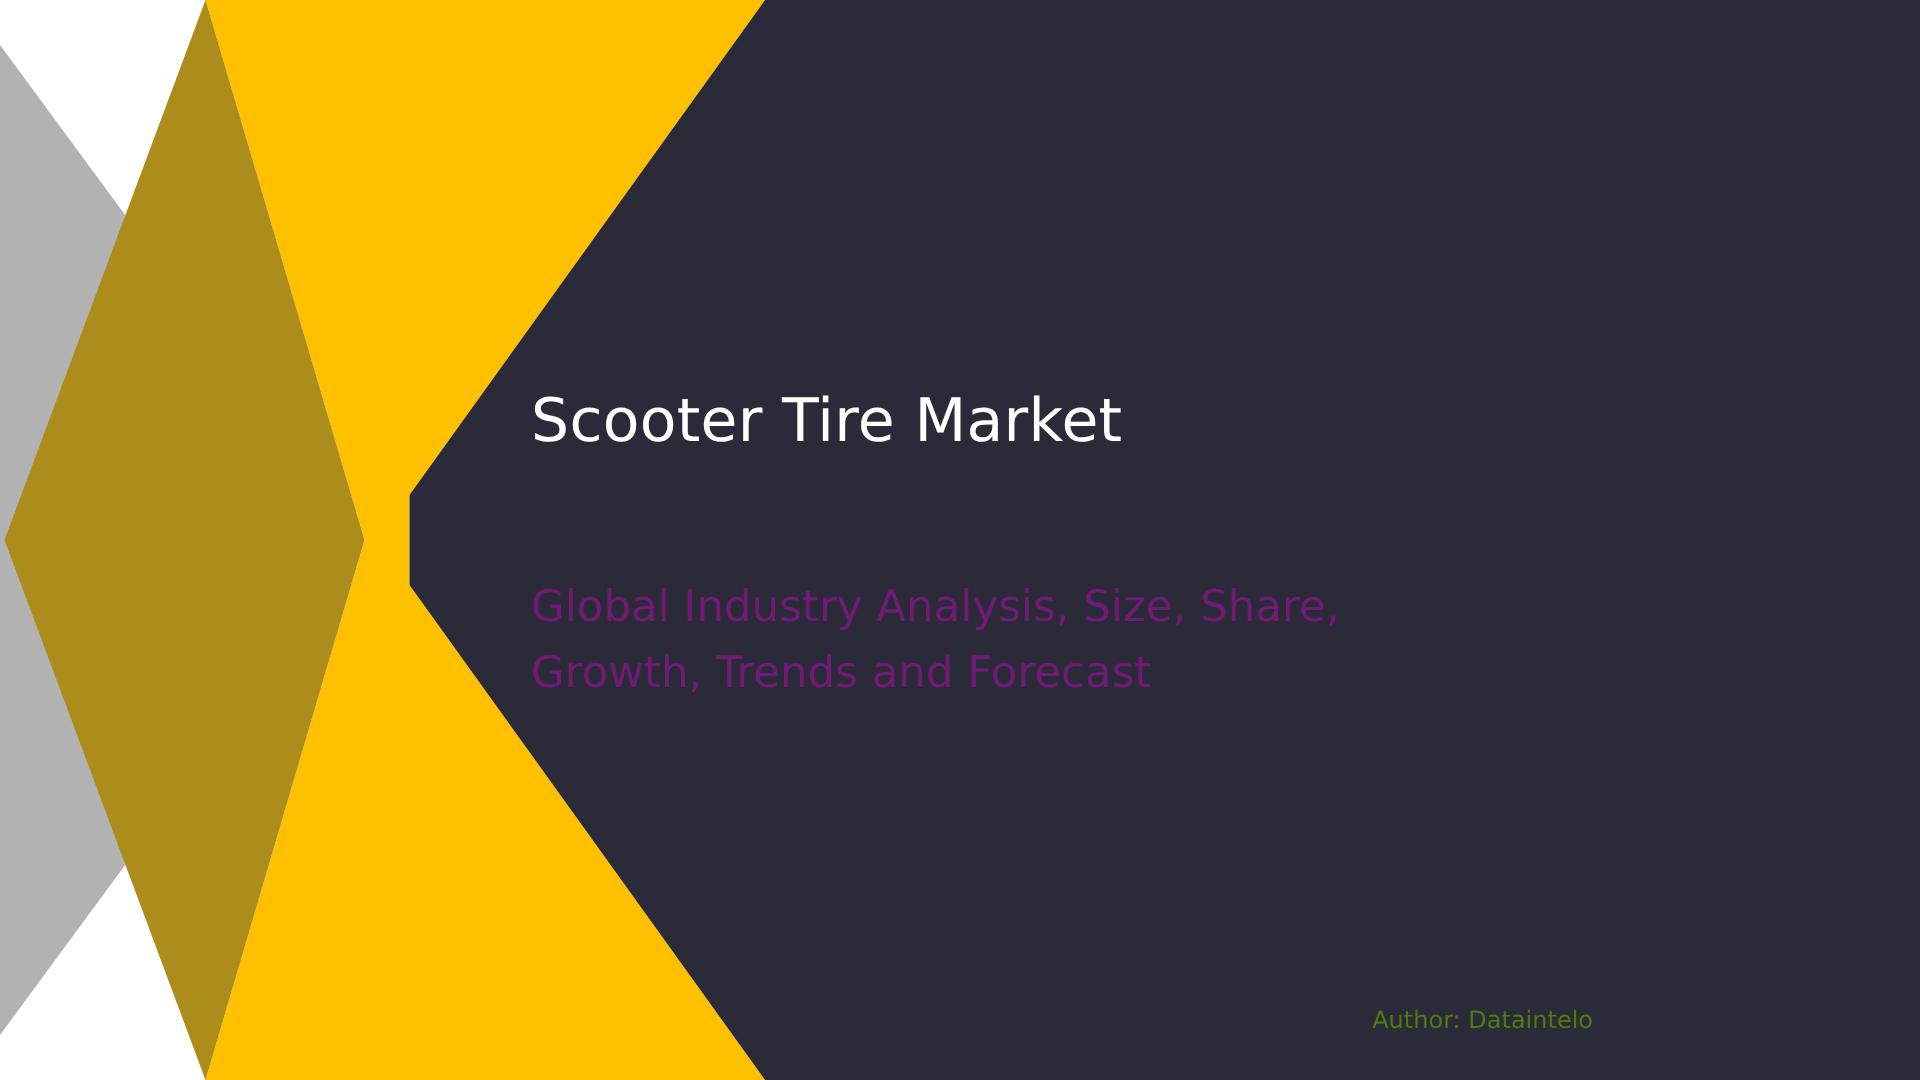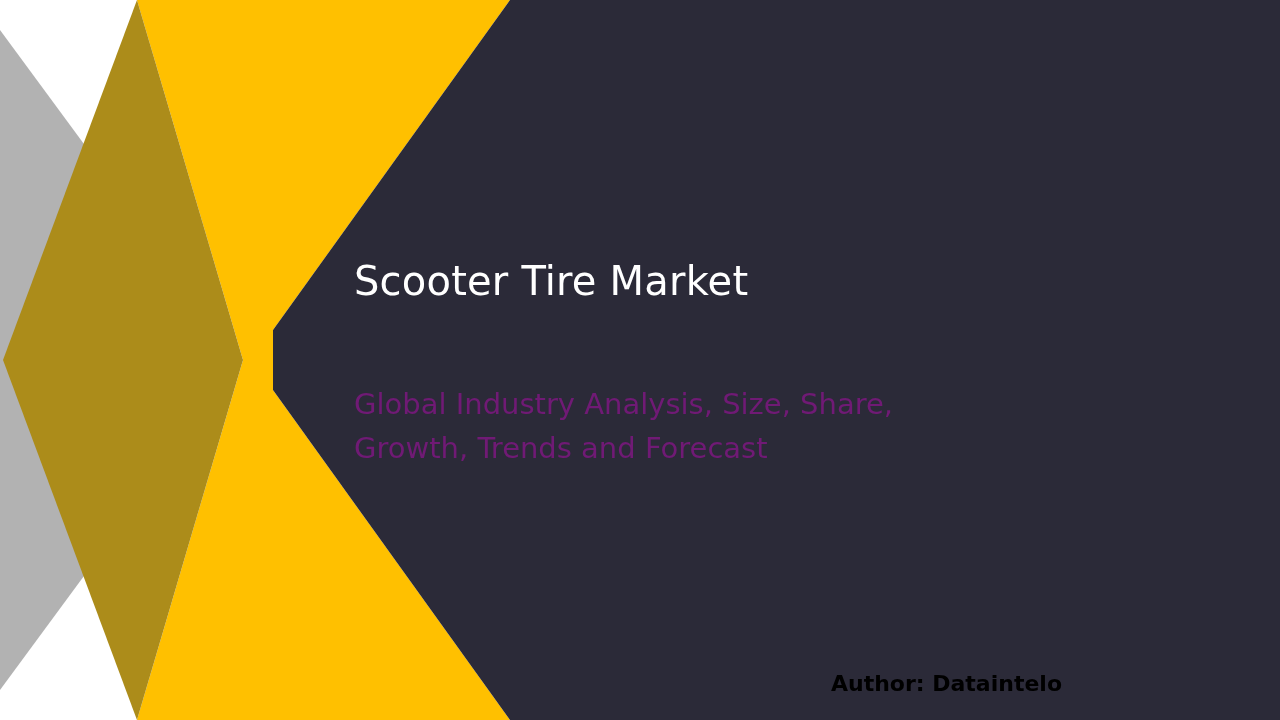--- a/index.html
+++ b/index.html
@@ -64,24 +64,24 @@
     line-height: 1.52;
     color: #701a75;
   }
   #author-block {
     position: absolute;
     right: 126px;
     top: 670px;
   }
   #author-line {
     margin: 0;
-    font-size: 22px;
-    font-weight: 700;
+    font-size: 16px;
+    font-weight: 400;
     line-height: 1.3;
-    color: #000000;
+    color: #4d7c0f;
     white-space: nowrap;
     text-align: right;
   }
 </style>
 </head>
 <body>
 
 <div id="slide">
 
   <svg class="layer" id="deco-svg" width="1280" height="720" viewBox="0 0 1280 720">

